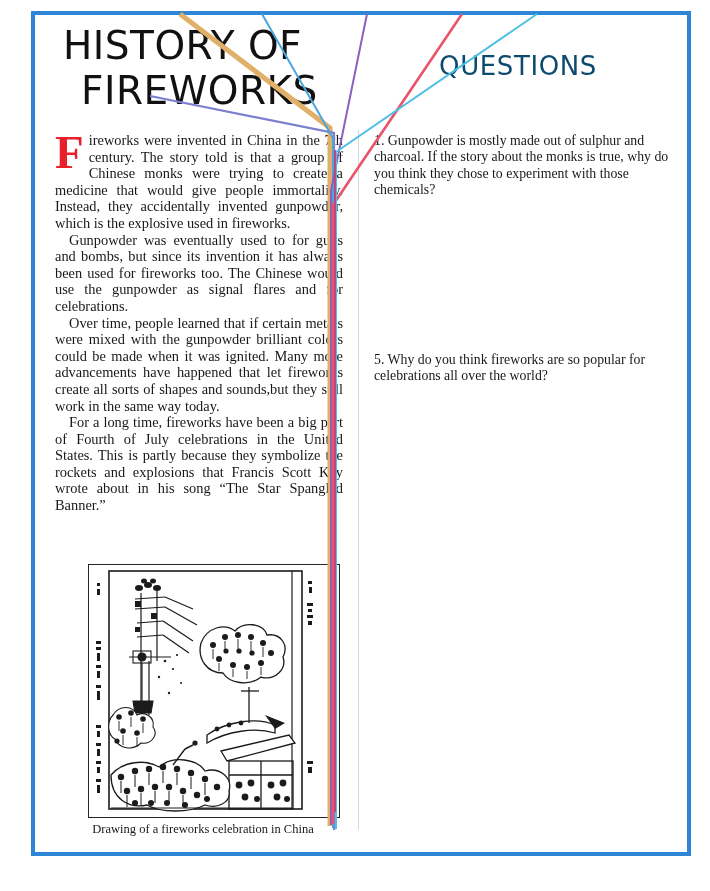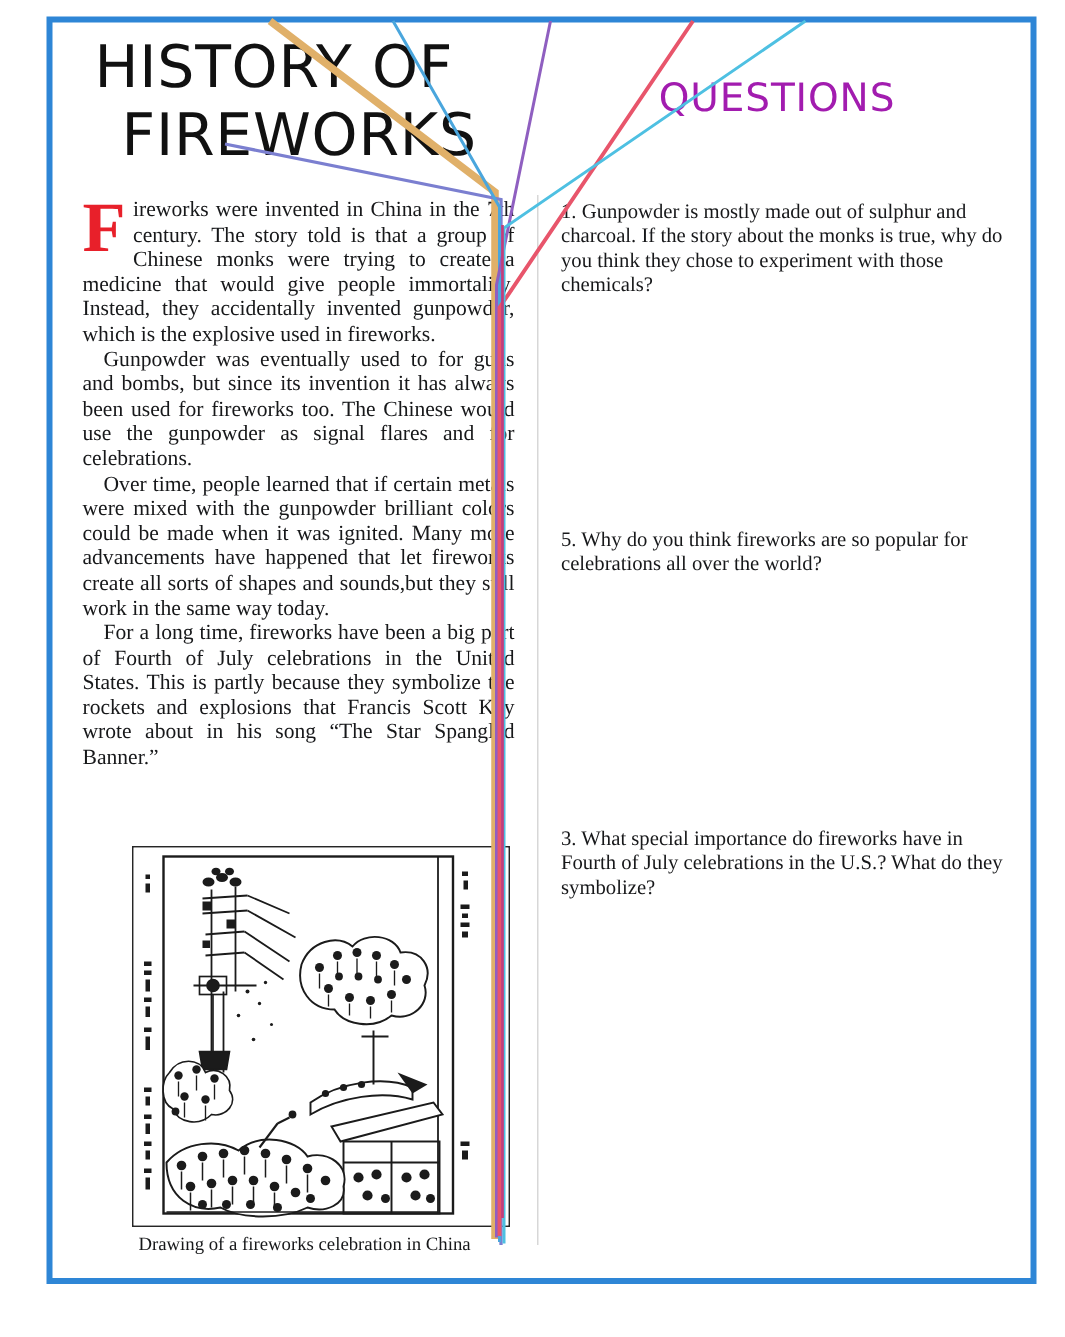--- a/index.html
+++ b/index.html
@@ -20,21 +20,21 @@
            overflow:hidden;}
 
   .title-block{position:absolute;left:28px;top:8px;width:300px;}
   .title-line{font-family:"DejaVu Sans",sans-serif;font-weight:400;
               font-size:39px;letter-spacing:0.5px;color:#111;line-height:45px;}
   .title-line.l1{text-align:left;}
   .title-line.l2{padding-left:18px;}
 
   .questions-title{position:absolute;left:333px;top:36px;width:300px;text-align:center;
                    font-family:"DejaVu Sans",sans-serif;font-size:26px;
-                   letter-spacing:0.6px;color:#a21caf;}
+                   letter-spacing:0.6px;color:#0c4a6e;}
 
   
   .article{position:absolute;left:20px;top:117px;width:288px;}
   .article p{margin:0 0 0 0;text-align:justify;font-size:14.4px;
              line-height:16.6px;color:#17181a;text-indent:14px;
              font-family:"Liberation Serif",serif;}
   .article p.first{text-indent:0;}
   .dropcap{float:left;font-size:47px;line-height:37px;color:#e8202a;
            font-weight:bold;padding:2px 5px 0 0;font-family:"Liberation Serif",serif;}
 
@@ -270,21 +270,20 @@
           <line x1="22" y1="243" x2="203" y2="243" stroke="#1b1b1b" stroke-width="1"></line>
         </svg>
       </div>
       <div class="fig-caption">Drawing of a fireworks celebration in China</div>
     </div>
 
     <div class="qcol">
       <div class="qdivider"></div>
       <div class="question q1">1. Gunpowder is mostly made out of sulphur and charcoal. If the story about the monks is true, why do you think they chose to experiment with those chemicals?</div>
       <div class="question q2">5. Why do you think fireworks are so popular for celebrations all over the world?</div>
-      <div class="question q3">3. What special importance do fireworks have in Fourth of July celebrations in the U.S.? What do they symbolize?</div>
     </div>
 
   </div>
 
   <svg id="deco" viewBox="0 0 710 891">
 
     <polyline points="180,14 330,128 330,826" fill="none" stroke="#e0b069" stroke-width="5"></polyline>
 
     <polyline points="150,96 334,133 334,830" fill="none" stroke="#7b7fd0" stroke-width="2.2"></polyline>
 

